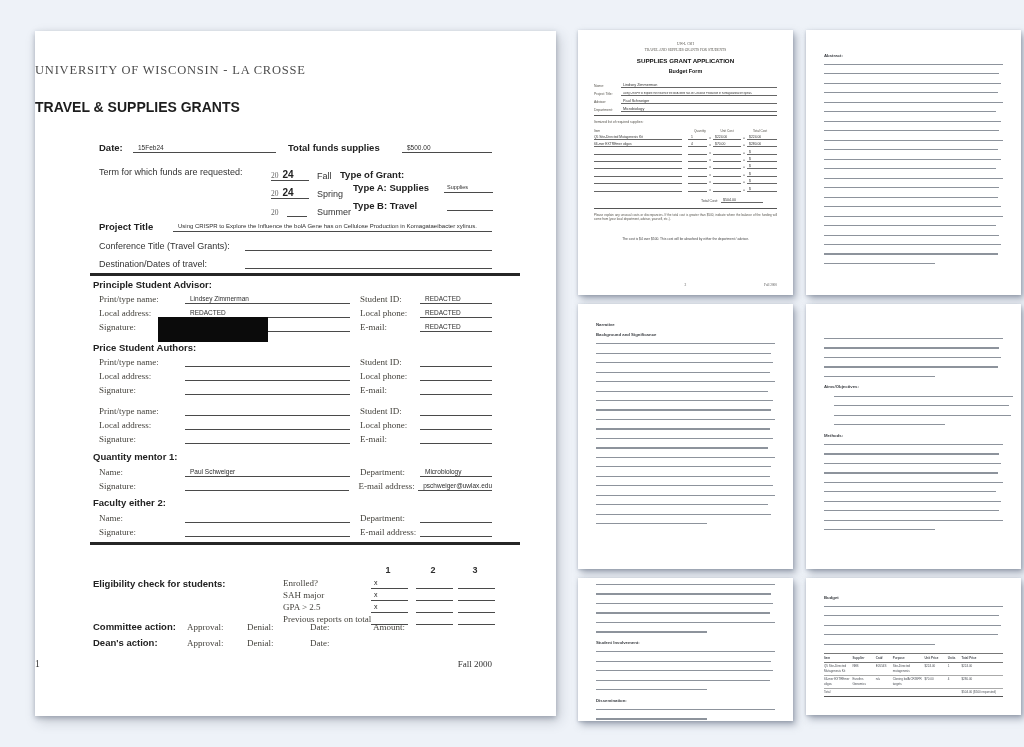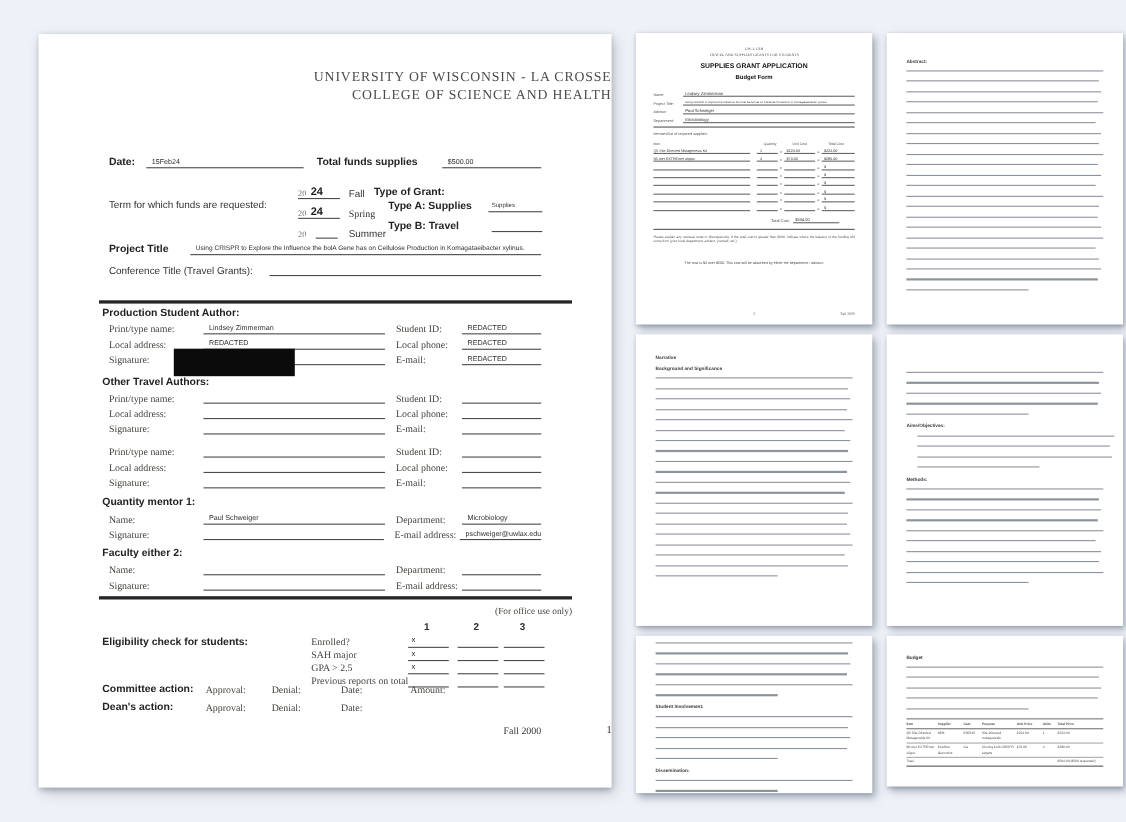--- a/index.html
+++ b/index.html
@@ -3,21 +3,21 @@
 <meta charset="utf-8">
 <style>
   html,body{margin:0;padding:0}
   body{width:1024px;height:747px;background:#eef2f8;overflow:hidden;font-family:"Liberation Sans",sans-serif}
   .canvas{position:relative;width:1024px;height:747px}
   
   .page-main{position:absolute;left:35px;top:31px;width:521px;height:685px;background:#fff;
     box-shadow:0 2px 5px rgba(40,50,70,.30),3px 5px 12px rgba(40,50,70,.22)}
   .form{position:relative;width:100%;height:100%;color:#2e2e2e}
   .abs{position:absolute}
-  .ctr{left:0;right:0;text-align:right}
+  .ctr{left:0;right:0;text-align:left}
   .serif{font-family:"Liberation Serif",serif}
   .hdr-univ{font-size:12.5px;letter-spacing:.8px;color:#4c4c4c}
   .h-bold{font-weight:bold;font-size:13.5px;color:#1d1d1d}
   .blbl{font-size:9.5px;font-weight:bold;color:#222}
   .rlbl{font-size:9px;color:#333}
   .slbl{font-family:"Liberation Serif",serif;font-size:9px;color:#45433d}
   .ul{border-bottom:1px solid #4a4a4a}
   .frow{position:absolute;left:64px;right:64px;display:flex;align-items:flex-end;height:12px}
   .frow .l1{width:86px}
   .frow .v1{width:160px;border-bottom:1px solid #4a4a4a;font-size:6.5px;height:10px;line-height:11px;padding-left:5px}
@@ -74,45 +74,45 @@
 </style>
 </head>
 <body>
 
 <div class="canvas">
 
   <div class="page-main">
     <div class="form">
 
       <div class="abs ctr serif hdr-univ" style="top:32px">UNIVERSITY OF WISCONSIN - LA CROSSE</div>
-      <div class="abs ctr serif hdr-univ" style="top:48px">COLLEGE OF SCIENCE AND HEALTH</div>
+      <div class="abs ctr h-bold" style="top:68px;font-size:14px">TRAVEL &amp; SUPPLIES GRANTS</div>
 
       <div class="frow" style="top:110px">
         <span class="blbl" style="width:34px">Date:</span>
         <span class="v1" style="width:138px">15Feb24</span>
         <span class="sp" style="width:12px"></span>
         <span class="blbl" style="width:114px">Total funds supplies</span>
         <span class="v2">$500.00</span>
       </div>
 
-      <div class="abs rlbl" style="left:64px;top:150px">Term for which funds are requested:</div>
+      <div class="abs rlbl" style="left:64px;top:136px">Term for which funds are requested:</div>
       <div id="term-units">
           <div class="abs" style="left: 236px; top: 128px; display: flex; align-items: flex-end; height: 22px;">
             <span class="ul" style="width: 38px; display: flex; align-items: flex-end;">
               <span class="serif" style="font-size: 7.5px; color: rgb(102, 102, 102);">20</span>
               <span style="font-size: 10px; font-weight: bold; margin-left: 4px; color: rgb(34, 34, 34);">24</span>
             </span>
             <span class="rlbl" style="margin-left: 8px;">Fall</span>
           </div>
           <div class="abs" style="left: 236px; top: 146px; display: flex; align-items: flex-end; height: 22px;">
             <span class="ul" style="width: 38px; display: flex; align-items: flex-end;">
               <span class="serif" style="font-size: 7.5px; color: rgb(102, 102, 102);">20</span>
               <span style="font-size: 10px; font-weight: bold; margin-left: 4px; color: rgb(34, 34, 34);">24</span>
             </span>
-            <span class="rlbl" style="margin-left: 8px; font-family: Liberation Serif, serif;">Spring</span>
+            <span class="rlbl" style="margin-left: 8px;">Spring</span>
           </div>
           <div class="abs" style="left: 236px; top: 164px; display: flex; align-items: flex-end; height: 22px;">
             <span style="width: 38px; display: flex; align-items: flex-end;">
               <span class="serif" style="font-size: 7.5px; color: rgb(102, 102, 102);">20</span>
               <span style="font-size: 10px; font-weight: bold; margin-left: 4px; color: rgb(34, 34, 34);"></span>
               <span class="ul" style="width: 20px; height: 9px; margin-left: 4px;"></span>
             </span>
             <span class="rlbl" style="margin-left: 8px;">Summer</span>
           </div>
         </div>
@@ -128,24 +128,28 @@
       </div>
 
       <div class="frow" style="top:189px">
         <span class="blbl" style="width:74px">Project Title</span>
         <span class="v2" style="font-size:6px">Using CRISPR to Explore the Influence the bolA Gene has on Cellulose Production in Komagataeibacter xylinus.</span>
       </div>
       <div class="frow" style="top:208px">
         <span class="rlbl" style="width:146px">Conference Title (Travel Grants):</span>
         <span class="v2"></span>
       </div>
+      <div class="frow" style="top:226px">
+        <span class="rlbl" style="width:146px">Destination/Dates of travel:</span>
+        <span class="v2"></span>
+      </div>
 
       <div class="rule" style="top:242px"></div>
 
-      <div class="abs blbl" style="left:58px;top:248px">Production Student Author:</div>
+      <div class="abs blbl" style="left:58px;top:248px">Principle Student Advisor:</div>
       <div id="principal-rows">
           <div class="frow" style="top: 261px;">
             <span class="slbl l1" style="width: 86px;">Print/type name:</span>
             <span class="v1">Lindsey Zimmerman</span>
             <span class="sp"></span>
             <span class="slbl l2">Student ID:</span>
             <span class="v2">REDACTED</span>
           </div>
           <div class="frow" style="top: 275px;">
             <span class="slbl l1" style="width: 86px;">Local address:</span>
@@ -157,21 +161,21 @@
           <div class="frow" style="top: 289px;">
             <span class="slbl l1" style="width: 86px;">Signature:</span>
             <span class="v1"></span>
             <span class="sp"></span>
             <span class="slbl l2">E-mail:</span>
             <span class="v2">REDACTED</span>
           </div>
         </div>
       <div class="redact"></div>
 
-      <div class="abs blbl" style="left:58px;top:311px">Other Travel Authors:</div>
+      <div class="abs blbl" style="left:58px;top:311px">Price Student Authors:</div>
       <div id="other-author-rows">
           <div class="frow" style="top: 324px;">
             <span class="slbl l1" style="width: 86px;">Print/type name:</span>
             <span class="v1"></span>
             <span class="sp"></span>
             <span class="slbl l2">Student ID:</span>
             <span class="v2"></span>
           </div>
           <div class="frow" style="top: 338px;">
             <span class="slbl l1" style="width: 86px;">Local address:</span>
@@ -241,21 +245,20 @@
             <span class="v1"></span>
             <span class="sp"></span>
             <span class="slbl l2">E-mail address:</span>
             <span class="v2"></span>
           </div>
         </div>
 
       <div class="rule" style="top:511px"></div>
 
       <div class="office">
-        <div class="abs ctr serif" style="top:0;font-size:8.5px;color:#45433d">(For office use only)</div>
         <div id="office-grid">
             <div class="colnum" style="left: 278px; top: 15px;">1</div>
             <div class="colnum" style="left: 323px; top: 15px;">2</div>
             <div class="colnum" style="left: 365px; top: 15px;">3</div>
             <div class="abs blbl" style="left: 0px; top: 28px;">Eligibility check for students:</div>
             <div class="abs slbl" style="left: 190px; top: 28px;">Enrolled?</div>
             <div class="marks-ul" style="left: 278px; top: 28px;">x</div>
             <div class="marks-ul" style="left: 323px; top: 28px;"></div>
             <div class="marks-ul" style="left: 365px; top: 28px;"></div>
             <div class="abs slbl" style="left: 190px; top: 40px;">SAH major</div>

